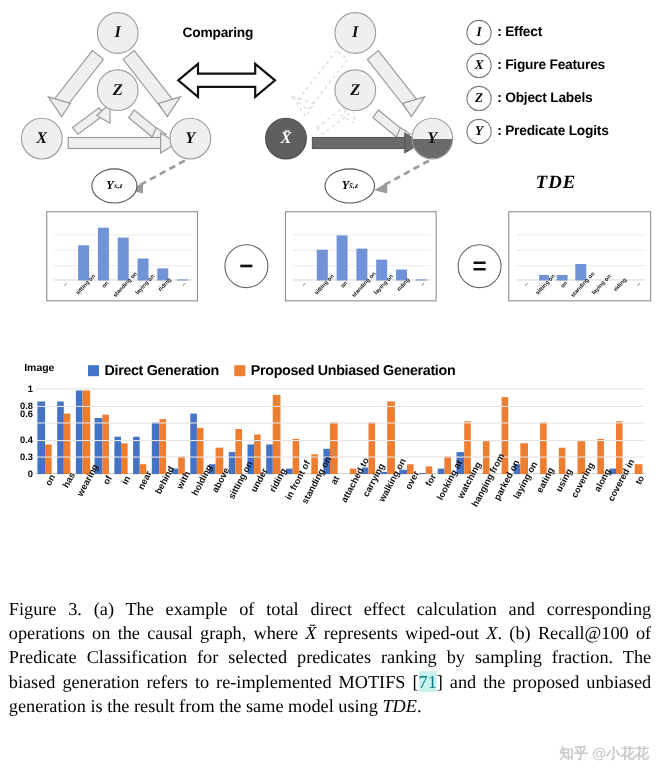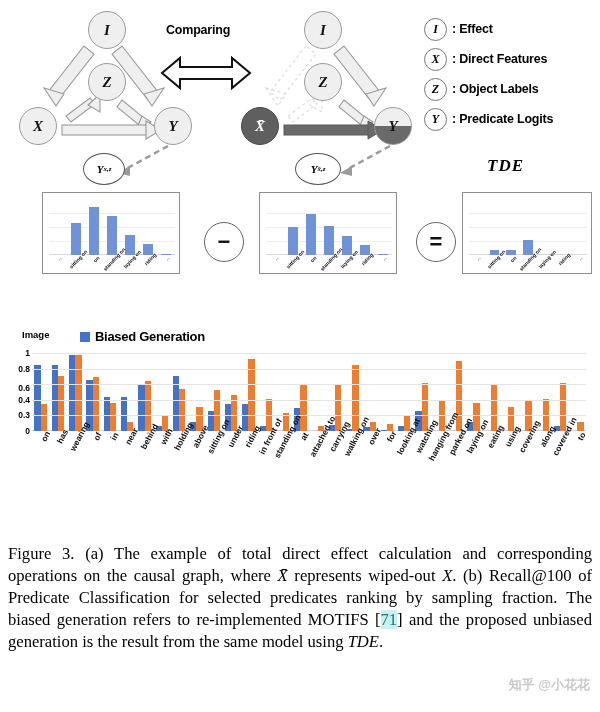--- a/index.html
+++ b/index.html
@@ -240,21 +240,21 @@
       <div class="keyrow">
         <div class="keycircle">
             <span>I</span>
           </div>
         <div class="keytext">: Effect</div>
       </div>
       <div class="keyrow">
         <div class="keycircle">
             <span>X</span>
           </div>
-        <div class="keytext">: Direct Features</div>
+        <div class="keytext">: Figure Features</div>
       </div>
       <div class="keyrow">
         <div class="keycircle">
             <span>Z</span>
           </div>
         <div class="keytext">: Object Labels</div>
       </div>
       <div class="keyrow">
         <div class="keycircle">
             <span>Y</span>
@@ -431,21 +431,25 @@
       </div>
 
   </div>
 
   <div class="panelB">
     <div class="recall-lbl">Image</div>
 
     <div class="chart-legend">
       <div class="lg">
         <i style="background:#4472c4"></i>
-        <span>Biased Generation</span>
+        <span>Direct Generation</span>
+      </div>
+      <div class="lg">
+        <i style="background:#ed7d31"></i>
+        <span>Proposed Unbiased Generation</span>
       </div>
     </div>
 
     <div class="plotbox" id="plotbox">
       <div class="zeroline"></div>
       <div class="groups" id="groups">
           <div class="grp">
             <div class="b blue" style="height: 66.3px;"></div>
             <div class="b orange" style="height: 27.3px;"></div>
           </div>
@@ -573,21 +577,21 @@
             <div class="b blue" style="height: 0px;"></div>
             <div class="b orange" style="height: 9.36px;"></div>
           </div>
         </div>
     <div class="ytick" style="top: 78px;">0</div>
         <div class="gridline" style="top: 62.4px;"></div>
         <div class="ytick" style="top: 62.4px;">0.3</div>
         <div class="gridline" style="top: 46.8px;"></div>
         <div class="ytick" style="top: 46.8px;">0.4</div>
         <div class="gridline" style="top: 31.2px;"></div>
-        <div class="ytick" style="top: 35px;">0.6</div>
+        <div class="ytick" style="top: 23px;">0.6</div>
         <div class="gridline" style="top: 15.6px;"></div>
         <div class="ytick" style="top: 15.6px;">0.8</div>
         <div class="gridline" style="top: 0px;"></div>
         <div class="ytick" style="top: 0px;">1</div>
       </div>
 
     <div class="xlabels" id="xlabels">
         <div class="xcell">
           <span>on</span>
         </div>

